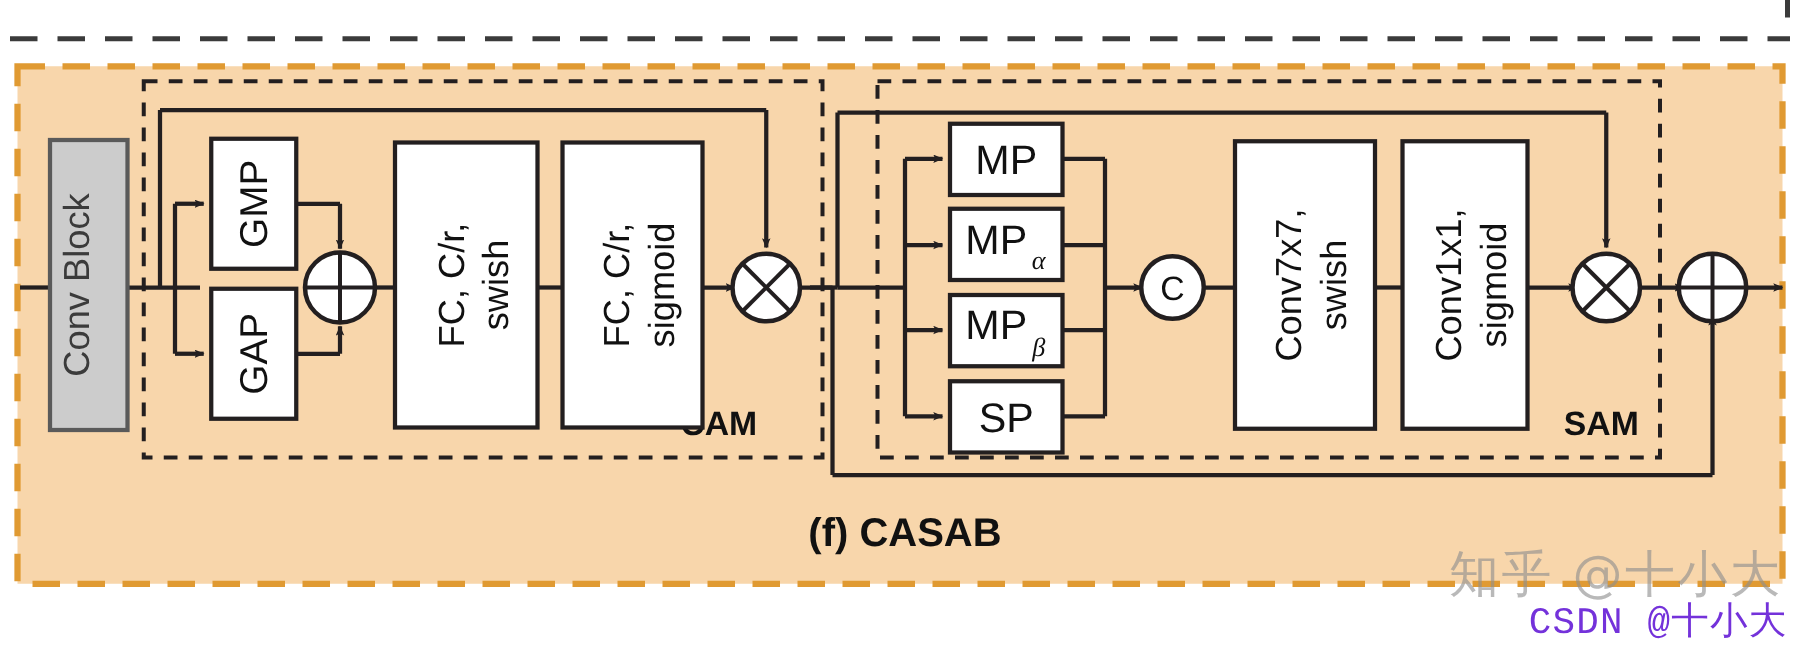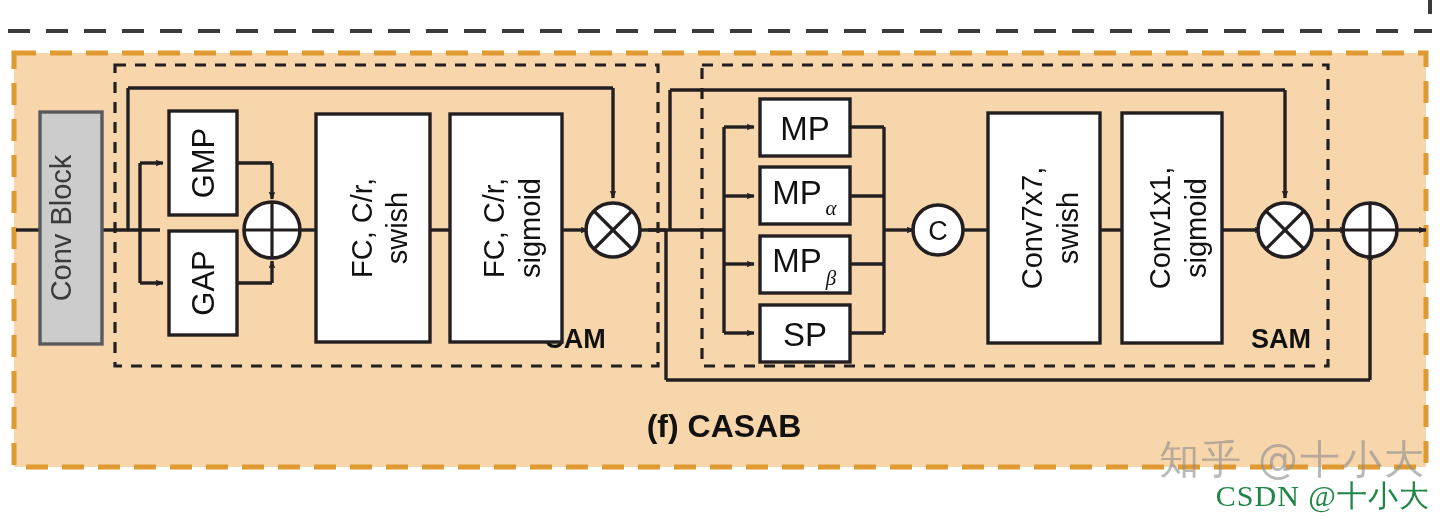--- a/index.html
+++ b/index.html
@@ -20,22 +20,22 @@
   .conv-label{font-family:"Liberation Sans","DejaVu Sans",sans-serif;
               fill:#3b3b3b;font-size:29px;}
   .cat-label{font-family:"Liberation Sans","DejaVu Sans",sans-serif;
              fill:#111111;font-size:27px;}
   .caption{font-family:"Liberation Sans","DejaVu Sans",sans-serif;
            fill:#111111;font-size:32px;font-weight:700;}
   .wm-zhihu{position:absolute;right:14px;top:432px;
             font-family:"DejaVu Sans",sans-serif;font-size:40px;font-weight:400;
             color:#8f8f8f;opacity:.62;white-space:nowrap;letter-spacing:2px;}
   .wm-csdn{position:absolute;right:10px;top:476px;
-           font-family:Liberation Serif, serif;font-size:30px;
-           color:#15803d;opacity:.95;white-space:nowrap;letter-spacing:1px;}
+           font-family:Liberation Mono, monospace;font-size:30px;
+           color:#6d28d9;opacity:.95;white-space:nowrap;letter-spacing:1px;}
 </style>
 </head>
 <body>
 
 <div id="stage">
 
   <svg class="diagram" viewBox="0 0 1440 521">
     <defs>
       <marker id="arr" markerWidth="9" markerHeight="9" refX="7.4" refY="3.4" orient="auto" markerUnits="userSpaceOnUse">
         <path d="M0,0 L8,3.4 L0,6.8 L1.7,3.4 Z" fill="#231f20"></path>

